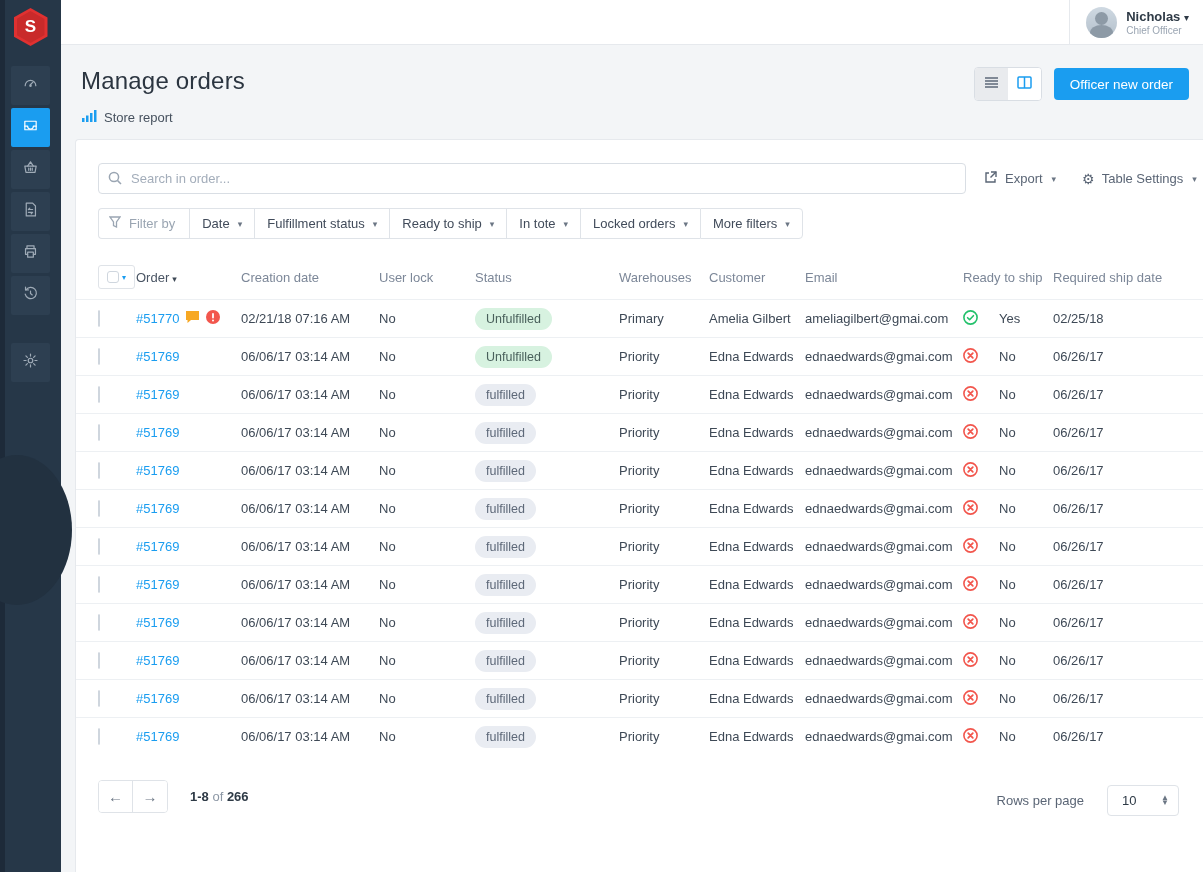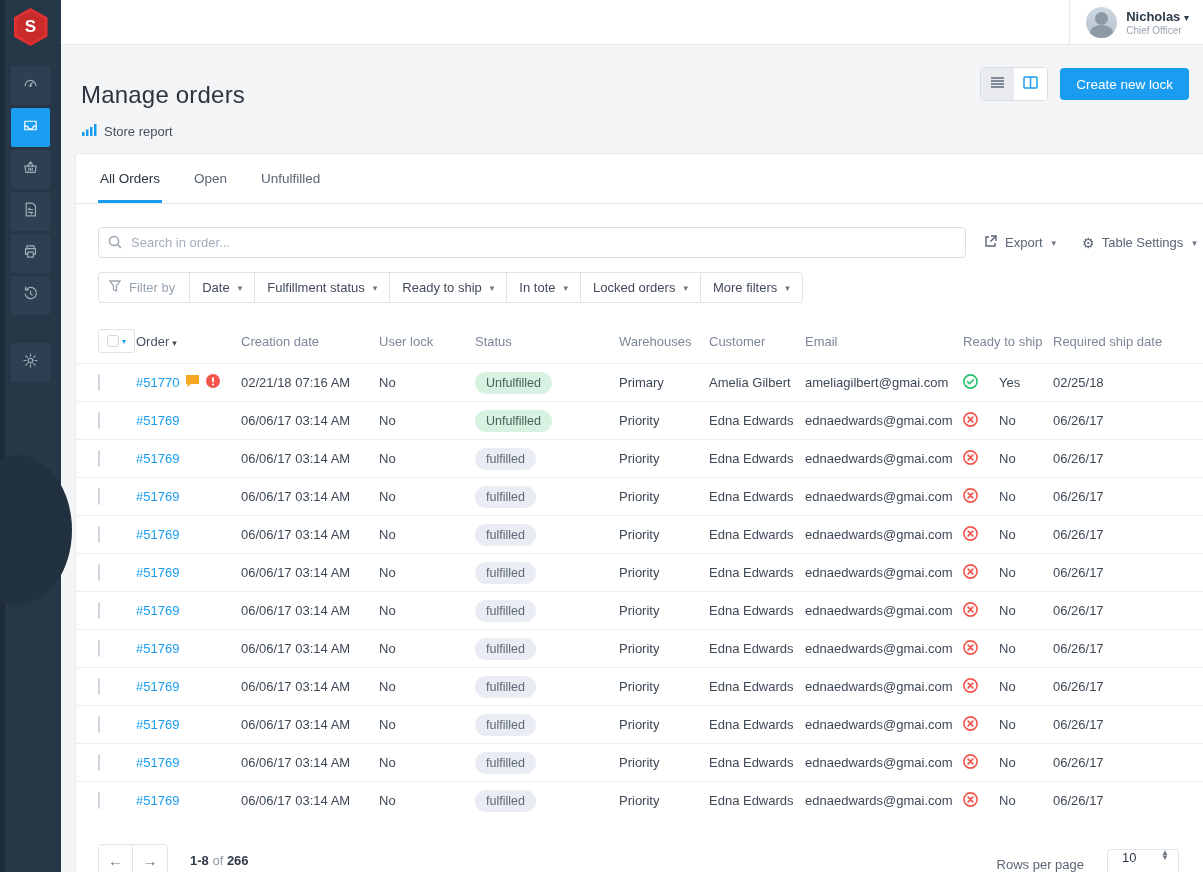--- a/index.html
+++ b/index.html
@@ -31,21 +31,21 @@
   .avatar { width:31px; height:31px; border-radius:50%; overflow:hidden; background:linear-gradient(180deg,#cfd9e2 0%,#b4c0cb 100%); position:relative; }
   .avatar::before { content:""; position:absolute; left:9px; top:5px; width:13px; height:13px; border-radius:50%; background:#8d9aa6; }
   .avatar::after { content:""; position:absolute; left:4px; top:18px; width:23px; height:16px; border-radius:50% 50% 0 0; background:#8d9aa6; }
   .user-name { font-size:13px; font-weight:bold; color:#2e3a46; white-space:nowrap; }
   .user-name .caret { color:#2e3a46; font-size:10px; }
   .user-role { font-size:10px; color:#9aa5b2; margin-top:1px; }
 
   
   .main { position:absolute; left:61px; top:45px; right:0; }
   .page-head { padding:22px 14px 0 20px; display:flex; align-items:flex-start; justify-content:space-between; }
-  .page-title { font-size:24px; font-weight:500; color:#2b3540; letter-spacing:.2px;margin-top:14px; }
+  .page-title { font-size:24px; font-weight:500; color:#2b3540; letter-spacing:.2px; }
   .report-link { display:flex; align-items:center; gap:7px; margin:14px 0 14px 1px; font-size:13px; color:#46515e; cursor:pointer; }
   .head-actions { display:flex; align-items:center; gap:12px; padding-right:0; }
   .view-toggle { display:flex; border:1px solid #d9dee4; border-radius:4px; overflow:hidden; background:#fff; }
   .view-btn { width:33px; height:32px; display:flex; align-items:center; justify-content:center; cursor:pointer; background:#fff; border:none; }
   .view-btn.active { background:#e9ebee; }
   .btn-primary { height:32px; padding:0 16px; background:#1a9df0; color:#fff; border:none; border-radius:4px;
     font-size:13.5px; font-family:inherit; cursor:pointer; }
 
   
   .card { margin-left:14px; background:#fff; border:1px solid #e6e9ed; border-right:none; border-bottom:none; border-radius:4px 0 0 0; min-height:735px; }
@@ -90,21 +90,21 @@
 
   
   .pager { display:flex; align-items:center; padding:22px 24px 0 22px; }
   .pager-btns { display:flex; border:1px solid #dfe3e8; border-radius:4px; overflow:hidden; }
   .pager-btn { width:34px; height:31px; background:#fff; border:none; font-size:15px; color:#6b7684; cursor:pointer; }
   .pager-btn:first-child { border-right:1px solid #dfe3e8; }
   .pager-range { margin-left:22px; font-size:13px; color:#8c97a5; }
   .pager-range b { color:#2e3a46; }
   .pager-right { margin-left:auto; display:flex; align-items:center; gap:23px;margin-top:7px; }
   .rpp-label { font-size:13px; color:#5a6575; }
-  .rpp-select { width:72px; height:31px; border:1px solid #dfe3e8; border-radius:4px; background:#fff; display:flex; align-items:flex-start; justify-content:space-between; padding:0 9px 0 14px; font-size:13px; color:#2e3a46; cursor:pointer; }
+  .rpp-select { width:72px; height:31px; border:1px solid #dfe3e8; border-radius:4px; background:#fff; display:flex; align-items:center; justify-content:space-between; padding:0 9px 0 14px; font-size:13px; color:#2e3a46; cursor:pointer; }
   .updown { display:flex; flex-direction:column; line-height:5px; font-size:8px; color:#6b7684; }
 </style>
 </head>
 <body>
 
 <div class="sidebar">
   <div class="sidebar-deco"></div>
   <div class="logo">
     <div class="inner">
         <span>S</span>
@@ -200,31 +200,26 @@
                 </g>
               </svg></span>
         </button>
         <button class="view-btn">
           <span><svg width="15" height="13" viewBox="0 0 15 13">
                 <rect x="1" y="1" width="13" height="11" rx="1" fill="none" stroke="#1a9df0" stroke-width="1.5"></rect>
                 <line x1="7.5" y1="1" x2="7.5" y2="12" stroke="#1a9df0" stroke-width="1.5"></line>
               </svg></span>
         </button>
       </div>
-      <button class="btn-primary">Create new lock</button>
+      <button class="btn-primary">Officer new order</button>
     </div>
   </div>
 
   <div class="card">
 
-    <div class="tabs">
-      <div class="tab active">All Orders</div>
-      <div class="tab">Open</div>
-      <div class="tab">Unfulfilled</div>
-    </div>
 
     <div class="toolbar">
       <div class="search-wrap">
         <span class="search-icon">
           <svg width="14" height="14" viewBox="0 0 14 14">
               <circle cx="6" cy="6" r="4.6" fill="none" stroke="#9aa5b2" stroke-width="1.5"></circle>
               <line x1="9.6" y1="9.6" x2="13" y2="13" stroke="#9aa5b2" stroke-width="1.5"></line>
             </svg>
         </span>
         <input class="search-input" placeholder="Search in order..." style="">

